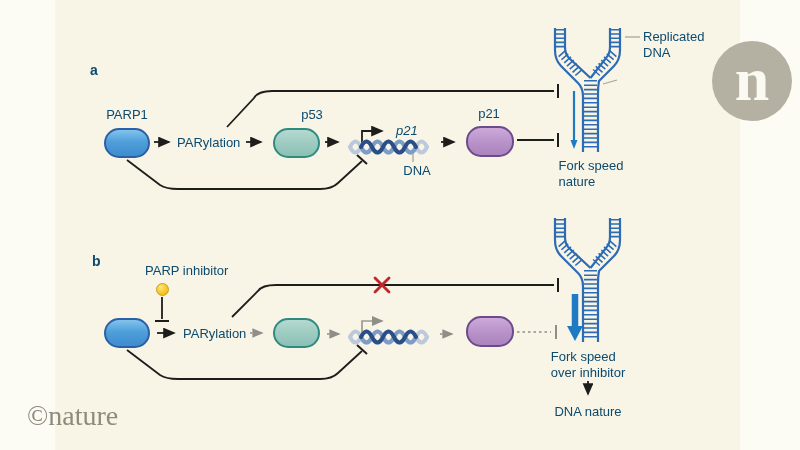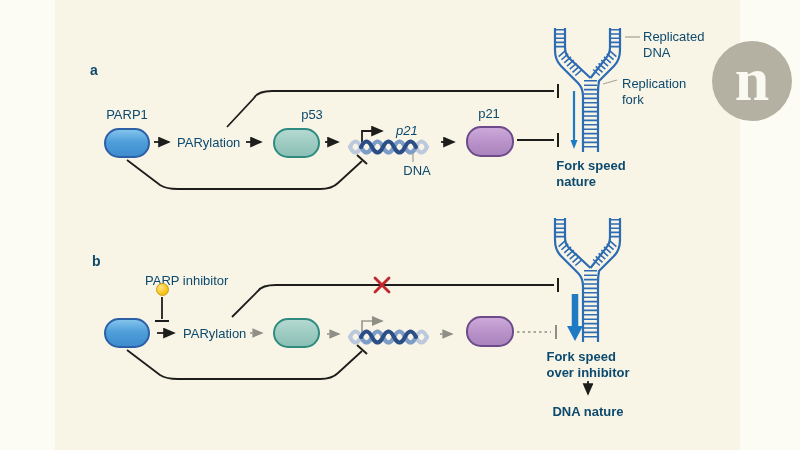--- a/index.html
+++ b/index.html
@@ -5,21 +5,21 @@
   html,body{margin:0;padding:0;background:#ffffff;}
   .stage{
     position:relative;width:800px;height:450px;overflow:hidden;
     background:#fdfcf4;
     font-family:"Liberation Sans","DejaVu Sans",sans-serif;
   }
   .canvas{position:absolute;left:55px;top:0;width:685px;height:450px;background:#f8f4e6;}
   .layer{position:absolute;left:0;top:0;width:800px;height:450px;}
   .lbl{position:absolute;font:13px/1.22 "Liberation Sans",sans-serif;color:#0c4a6e;white-space:nowrap;}
   .lbl.center{transform:translateX(-50%);}
-  .lbl.bold{font-weight:bold;}
+  .lbl.bold{font-weight:normal;}
   .lbl.italic{font-style:italic;}
   .panel-letter{font-weight:bold;font-size:14px;}
   .pill{position:absolute;border-radius:15px;box-sizing:border-box;}
   .pill.blue{background:linear-gradient(180deg,#82c3ec 0%,#4f9fda 45%,#3f8bce 100%);border:2.5px solid #2b5fa6;}
   .pill.teal{background:linear-gradient(180deg,#b4d9d0 0%,#9ccac0 55%,#8bc0b5 100%);border:2.5px solid #2f8b80;}
   .pill.purple{background:linear-gradient(180deg,#cda9da 0%,#b791c8 55%,#ab84bd 100%);border:2.5px solid #6d4a8a;}
   .dot{position:absolute;width:13px;height:13px;border-radius:50%;
        background:radial-gradient(circle at 35% 30%,#fde584 0%,#f6c51e 60%,#eeb80f 100%);
        border:1.5px solid #cf9b0e;box-sizing:border-box;}
   .logo{position:absolute;left:712px;top:41px;width:80px;height:80px;border-radius:50%;
@@ -137,39 +137,36 @@
   <div class="lbl italic" style="left:396px;top:123px">p21</div>
   <div class="lbl center" style="left:417px;top:163px">DNA</div>
 
   <div class="lbl center" style="left:489px;top:106px">p21</div>
   <div class="pill purple" style="left:466px;top:126px;width:48px;height:31px"></div>
 
   <div class="lbl" style="left:643px;top:29px">
     <div>Replicated</div>
     <div>DNA</div>
   </div>
-  <div class="lbl" style="left:622px;top:76px">
-    <div>Replication</div>
-    <div>fork</div>
-  </div>
   <div class="lbl center bold" style="left:591px;top:158px">
     <div>Fork speed</div>
     <div>nature</div>
   </div>
 
   <div class="lbl panel-letter" style="left:92px;top:253px">b</div>
 
-  <div class="lbl" style="left:145px;top:273px">PARP inhibitor</div>
+  <div class="lbl" style="left:145px;top:263px">PARP inhibitor</div>
   <div class="dot" style="left:155.5px;top:283px"></div>
 
   <div class="pill blue" style="left:104px;top:318px;width:46px;height:30px"></div>
   <div class="lbl" style="left:183px;top:326px">PARylation</div>
   <div class="pill teal" style="left:273px;top:318px;width:47px;height:30px"></div>
   <div class="pill purple" style="left:466px;top:316px;width:48px;height:31px"></div>
 
   <div class="lbl center bold" style="left:588px;top:349px">
     <div>Fork speed</div>
     <div>over inhibitor</div>
   </div>
   <div class="lbl center bold" style="left:588px;top:404px">DNA nature</div>
 
   <div class="logo">n</div>
+  <div class="copyright">©nature</div>
 </div>
 
 </body></html>

